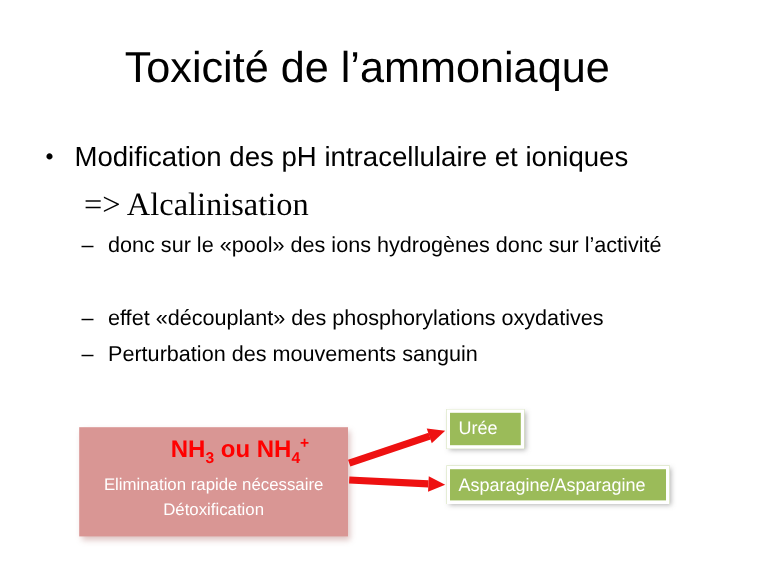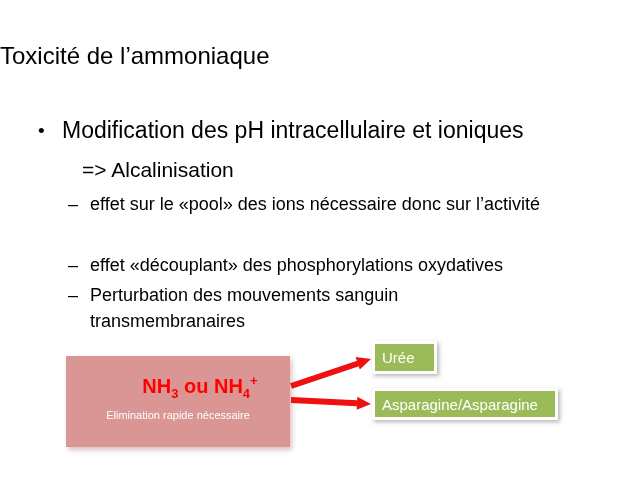--- a/index.html
+++ b/index.html
@@ -15,44 +15,44 @@
   }
   html,body{margin:0;padding:0;}
   .slide{
     position:relative;width:640px;height:480px;overflow:hidden;
     background:var(--background);
     font-family:"Liberation Sans",sans-serif;
     color:var(--body-text);
   }
   .title{
     position:absolute;top:36px;left:0;width:612px;margin:0;
-    font-size:24px;font-weight:400;line-height:40px;
+    text-align:center;font-size:36px;font-weight:400;line-height:40px;
     color:var(--title-text);
   }
   .bullet-row{position:absolute;top:117px;left:38px;font-size:23px;line-height:27px;white-space:nowrap;}
   .bullet-row .marker{display:inline-block;width:24px;font-size:19px;vertical-align:1px;}
-  .sub-bullet{position:absolute;top:158px;left:82px;font-size:21px;line-height:24px;white-space:nowrap;}
+  .sub-bullet{position:absolute;top:158px;left:70px;font-size:27px;line-height:24px;white-space:nowrap;font-family:Liberation Serif, serif;}
   .dash-item{position:absolute;left:68px;display:flex;font-size:18px;line-height:26px;}
   .dash-item .marker{width:22px;flex:0 0 22px;}
   .dash-item .lines div{white-space:nowrap;}
   .dash-item.i0{top:191px;}
   .dash-item.i1{top:252px;}
   .dash-item.i2{top:282px;}
   .pink-box{
     position:absolute;left:66px;top:356px;width:224px;height:91px;
     background:var(--pink-box-fill);text-align:center;
     box-shadow:2px 3px 5px rgba(180,120,118,0.45);
   }
   .formula{
-    margin-top:13px;font-size:20px;font-weight:bold;line-height:23px;
+    margin-top:1px;font-size:20px;font-weight:bold;line-height:23px;
     color:var(--pink-box-title);
     padding-left:44px;
   }
   .formula sub,.formula sup{font-size:13px;}
-  .pink-line{color:var(--pink-box-body-text);font-size:11px;line-height:21px;white-space:nowrap;}
+  .pink-line{color:var(--pink-box-body-text);font-size:14px;line-height:21px;white-space:nowrap;}
   .green-box{
     position:absolute;box-sizing:border-box;
     background:var(--green-box-fill);
     border:3px solid #fff;
     box-shadow:2px 2px 4px rgba(110,110,110,0.5);
     color:var(--green-box-text);font-size:15px;
     display:flex;align-items:center;padding-left:7px;white-space:nowrap;
   }
   .green-box.uree{left:372px;top:341px;width:65px;height:33px;text-align:center;}
   .green-box.glut{left:372px;top:388px;width:186px;height:32px;}
@@ -69,42 +69,42 @@
 
   <div class="bullet-row">
     <span class="marker">•</span><span>Modification des pH intracellulaire et ioniques</span>
   </div>
 
   <div class="sub-bullet">=&gt; Alcalinisation</div>
 
   <div class="dash-item i0">
     <span class="marker">–</span>
     <div class="lines">
-      <div>effet sur le «pool» des ions nécessaire donc sur l’activité</div>
+      <div>donc sur le «pool» des ions hydrogènes donc sur l’activité</div>
     </div>
   </div>
 
   <div class="dash-item i1">
     <span class="marker">–</span>
     <div class="lines">
       <div>effet «découplant» des phosphorylations oxydatives</div>
     </div>
   </div>
 
   <div class="dash-item i2">
     <span class="marker">–</span>
     <div class="lines">
       <div>Perturbation des mouvements sanguin</div>
-      <div>transmembranaires</div>
     </div>
   </div>
 
   <div class="pink-box">
     <div class="formula"><span>NH</span><sub>3</sub><span> ou NH</span><sub>4</sub><sup>+</sup></div>
     <div class="pink-line">Elimination rapide nécessaire</div>
+    <div class="pink-line">Détoxification</div>
   </div>
 
   <div class="green-box uree">
     <span>Urée</span>
   </div>
 
   <div class="green-box glut">
     <span>Asparagine/Asparagine</span>
   </div>
 

